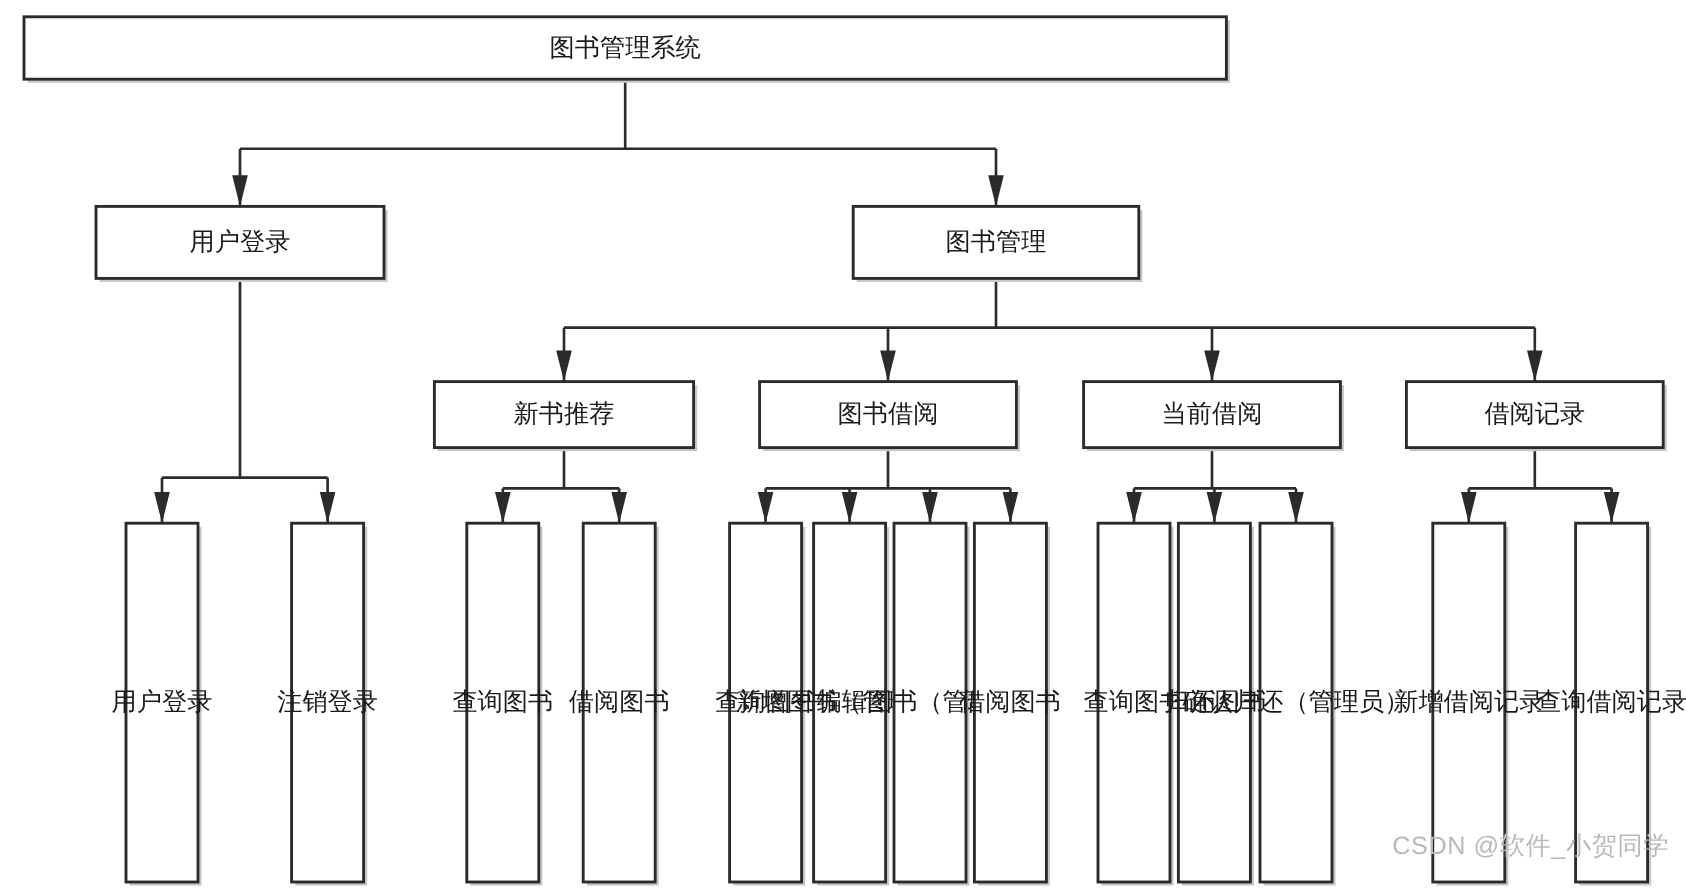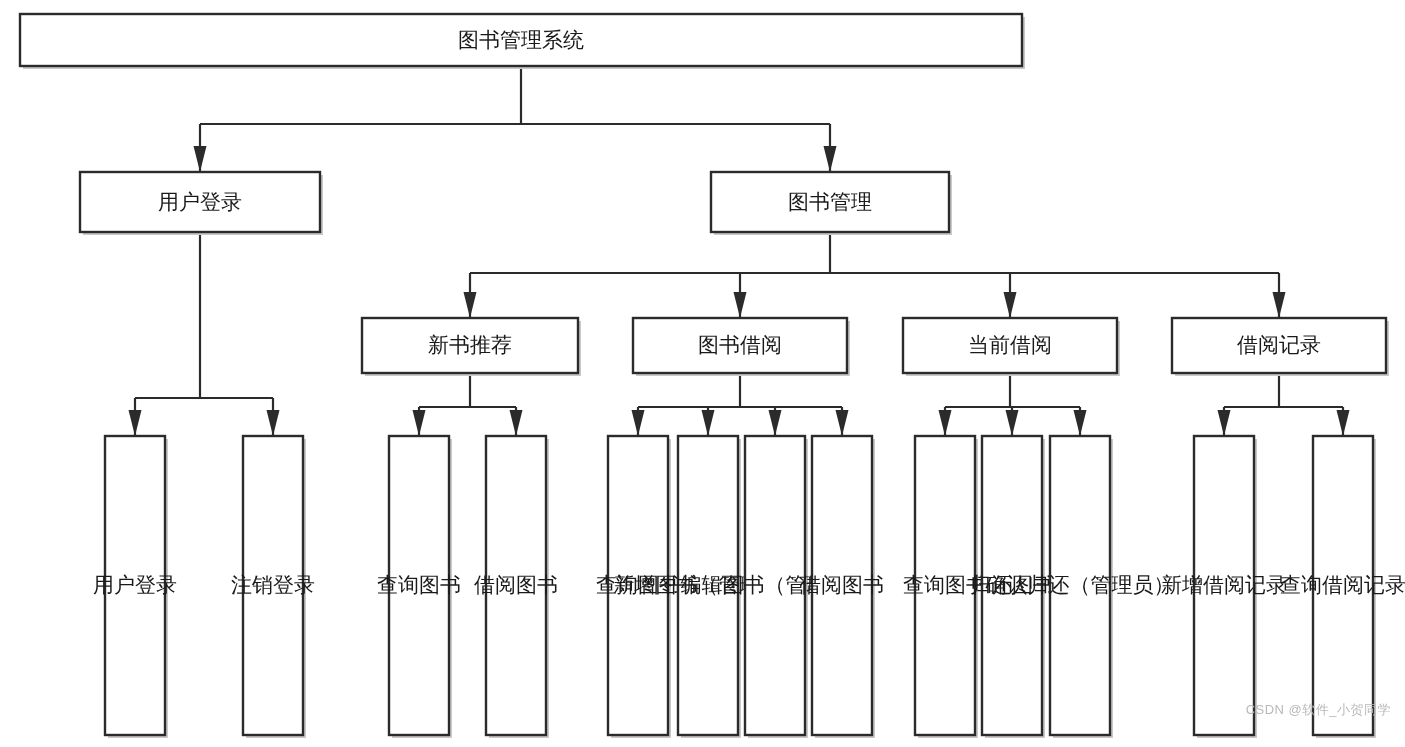--- a/index.html
+++ b/index.html
@@ -52,21 +52,21 @@
     font-family: "Liberation Sans", "DejaVu Sans", sans-serif;
     font-size: 21px;
     text-anchor: middle;
     dominant-baseline: middle;
   }
   .watermark {
     position: absolute;
     right: 14px;
     bottom: 6px;
     color: #b9b9b9;
-    font-size: 13px;
+    font-size: 21px;
     font-family: "Liberation Sans", "DejaVu Sans", sans-serif;
     letter-spacing: 0.5px;
     white-space: nowrap;
     user-select: none;
   }
 </style>
 </head>
 <body>
 
 <div id="diagram-root">

